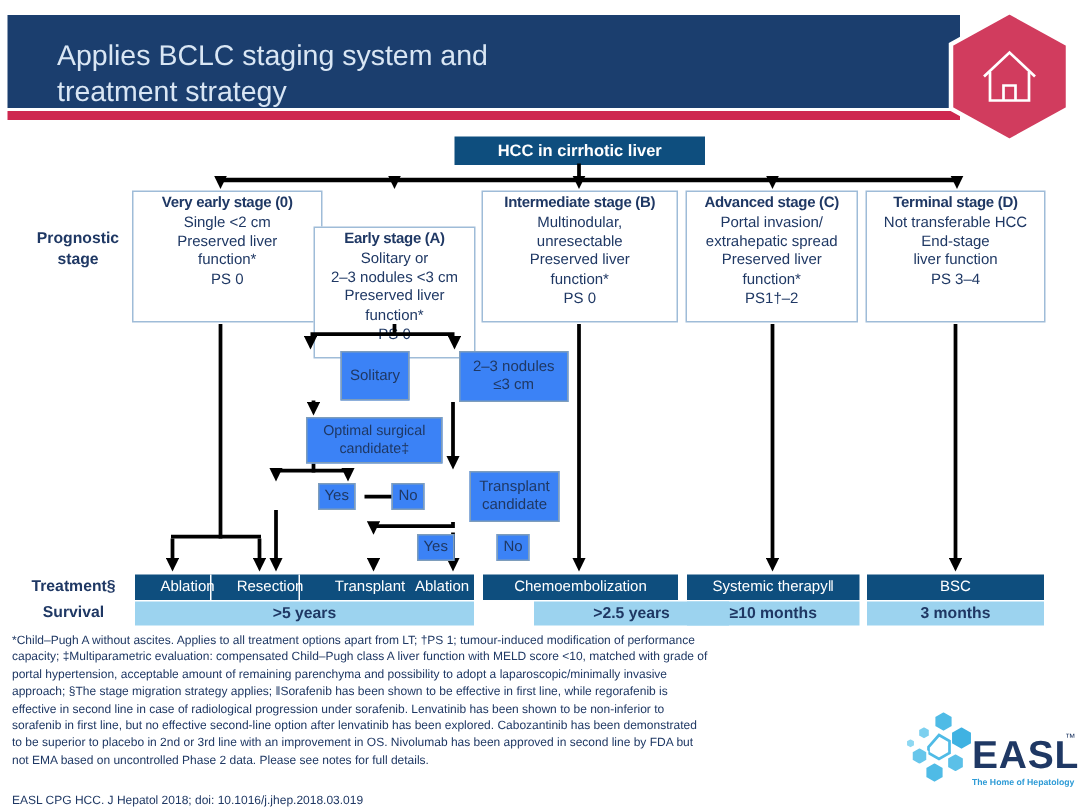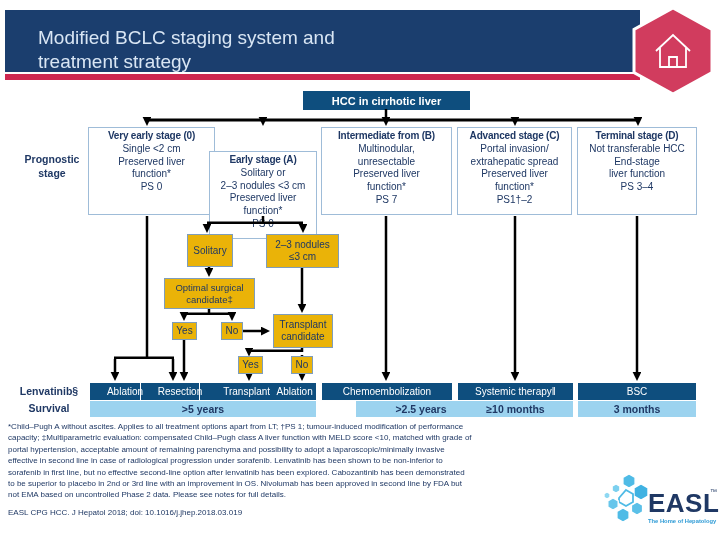--- a/index.html
+++ b/index.html
@@ -12,46 +12,46 @@
   .home-hex{left:631px;top:6px;width:84px;height:90px;cursor:pointer;}
   
   .root-box{left:303px;top:91px;width:167px;height:19px;background:#0E4E7E;color:#fff;font-size:11px;font-weight:bold;display:flex;align-items:center;justify-content:center;}
   
   .prog-label{left:16px;top:152px;width:72px;text-align:center;color:#1F3864;font-weight:bold;font-size:10.5px;line-height:14px;white-space:pre-line;}
   
   .stage{top:127px;height:88px;background:#fff;border:1.5px solid #9FBCD8;box-sizing:border-box;color:#1F3864;text-align:center;font-size:10px;line-height:12.8px;padding-top:2px;}
   .stage .t{font-weight:bold;letter-spacing:-0.2px;}
   .stage .b{white-space:pre-line;}
   
-  .dec{background:#eab308;border:1.5px solid #7E9DBB;box-sizing:border-box;color:#1F3864;text-align:center;display:flex;align-items:center;justify-content:center;white-space:pre-line;font-size:10px;line-height:12px;}
+  .dec{background:#3b82f6;border:1.5px solid #7E9DBB;box-sizing:border-box;color:#1F3864;text-align:center;display:flex;align-items:center;justify-content:center;white-space:pre-line;font-size:10px;line-height:12px;margin-left:40px;}
   
   svg.flow{left:0;top:0;pointer-events:none;}
   .flow line{stroke:#000;stroke-width:2.5;}
   .flow line.thick{stroke-width:3;}
   
   .row-label{left:14px;width:70px;text-align:center;color:#1F3864;font-weight:bold;font-size:10.5px;}
   .tbar{top:383px;height:17px;background:#0E4E7E;color:#fff;font-size:10px;display:flex;align-items:center;justify-content:center;}
   .tbar1{display:flex;align-items:stretch;justify-content:flex-start;padding:0;}
   .tcell{display:flex;align-items:center;justify-content:center;box-sizing:border-box;padding-left:20px;}
   .tcell.c1{width:51px;border-right:1.5px solid #fff;}
   .tcell.c2{width:59px;border-right:1.5px solid #fff;}
   .tcell.c3{flex:1;justify-content:space-around;}
   .sbar{top:401px;height:16px;background:#9CD3EF;color:#1F3864;font-weight:bold;font-size:10.5px;display:flex;align-items:center;justify-content:center;}
   
   .foot{left:8px;top:421px;width:600px;color:#1F3864;font-size:8px;line-height:11.4px;}
   .foot div{white-space:nowrap;}
-  .ref{margin-top:6px;}
+  .ref{margin-top:16px;}
   
   .easl-logo{left:596px;top:466px;width:124px;height:70px;}
 </style>
 </head>
 <body>
 
 <div class="abs banner">
-  <div class="abs banner-title">Modified BCLC staging system and
+  <div class="abs banner-title">Applies BCLC staging system and
 treatment strategy</div>
 </div>
 <div class="abs red-rule"></div>
 <svg class="abs home-hex" viewBox="0 0 84 90">
   <polygon points="42,2 81,23.5 81,66.5 42,88 3,66.5 3,23.5" fill="#D13C5E" stroke="#ffffff" stroke-width="3"></polygon>
   <g stroke="#ffffff" stroke-width="1.8" fill="none">
     <path d="M25,45 L42,29 L59,45"></path>
     <path d="M29,42 L29,61 L55,61 L55,42"></path>
     <path d="M38,61 L38,51 L46,51 L46,61"></path>
   </g>
@@ -71,26 +71,26 @@
 </div>
 <div class="abs stage" style="left:209px;width:108px;margin-top:24px;">
   <div class="t">Early stage (A)</div>
   <div class="b">Solitary or
 2–3 nodules &lt;3 cm
 Preserved liver
 function*
 PS 0</div>
 </div>
 <div class="abs stage" style="left:321px;width:131px;">
-  <div class="t">Intermediate from (B)</div>
+  <div class="t">Intermediate stage (B)</div>
   <div class="b">Multinodular,
 unresectable
 Preserved liver
 function*
-PS 7</div>
+PS 0</div>
 </div>
 <div class="abs stage" style="left:457px;width:115px;">
   <div class="t">Advanced stage (C)</div>
   <div class="b">Portal invasion/
 extrahepatic spread
 Preserved liver
 function*
 PS1†–2</div>
 </div>
 <div class="abs stage" style="left:577px;width:120px;">
@@ -155,21 +155,21 @@
 ≤3 cm</div>
 <div class="abs dec" style="left:164px;top:278px;width:91px;height:31px;font-size:9.5px;">Optimal surgical
 candidate‡</div>
 <div class="abs dec" style="left:172px;top:322px;width:25px;height:18px;">Yes</div>
 <div class="abs dec" style="left:221px;top:322px;width:22px;height:18px;">No</div>
 <div class="abs dec" style="left:273px;top:314px;width:60px;height:34px;">Transplant
 candidate</div>
 <div class="abs dec" style="left:238px;top:356px;width:25px;height:18px;">Yes</div>
 <div class="abs dec" style="left:291px;top:356px;width:22px;height:18px;">No</div>
 
-<div class="abs row-label" style="top:385px;">Lenvatinib§</div>
+<div class="abs row-label" style="top:385px;">Treatment§</div>
 <div class="abs tbar tbar1" style="left:90px;width:226px;">
   <div class="tcell c1">Ablation</div>
   <div class="tcell c2">Resection</div>
   <div class="tcell c3">
     <span>Transplant</span>
     <span>Ablation</span>
   </div>
 </div>
 <div class="abs tbar" style="left:322px;width:130px;text-align:right;">Chemoembolization</div>
 <div class="abs tbar" style="left:458px;width:115px;">Systemic therapy‖</div>
@@ -178,20 +178,21 @@
 <div class="abs row-label" style="top:402px;">Survival</div>
 <div class="abs sbar" style="left:90px;width:226px;">&gt;5 years</div>
 <div class="abs sbar" style="left:322px;width:130px;margin-left:34px;">&gt;2.5 years</div>
 <div class="abs sbar" style="left:458px;width:115px;">≥10 months</div>
 <div class="abs sbar" style="left:578px;width:118px;">3 months</div>
 
 <div class="abs foot">
   <div>*Child–Pugh A without ascites. Applies to all treatment options apart from LT; †PS 1; tumour-induced modification of performance</div>
   <div>capacity; ‡Multiparametric evaluation: compensated Child–Pugh class A liver function with MELD score &lt;10, matched with grade of</div>
   <div>portal hypertension, acceptable amount of remaining parenchyma and possibility to adopt a laparoscopic/minimally invasive</div>
+  <div>approach; §The stage migration strategy applies; ‖Sorafenib has been shown to be effective in first line, while regorafenib is</div>
   <div>effective in second line in case of radiological progression under sorafenib. Lenvatinib has been shown to be non-inferior to</div>
   <div>sorafenib in first line, but no effective second-line option after lenvatinib has been explored. Cabozantinib has been demonstrated</div>
   <div>to be superior to placebo in 2nd or 3rd line with an improvement in OS. Nivolumab has been approved in second line by FDA but</div>
   <div>not EMA based on uncontrolled Phase 2 data. Please see notes for full details.</div>
   <div class="ref">EASL CPG HCC. J Hepatol 2018; doi: 10.1016/j.jhep.2018.03.019</div>
 </div>
 
 <svg class="abs easl-logo" viewBox="0 0 124 70">
   <g stroke="#ffffff" stroke-width="1.4">
     <polygon points="33,8 39.1,11.5 39.1,18.5 33,22 26.9,18.5 26.9,11.5" fill="#4FBBE6"></polygon>

